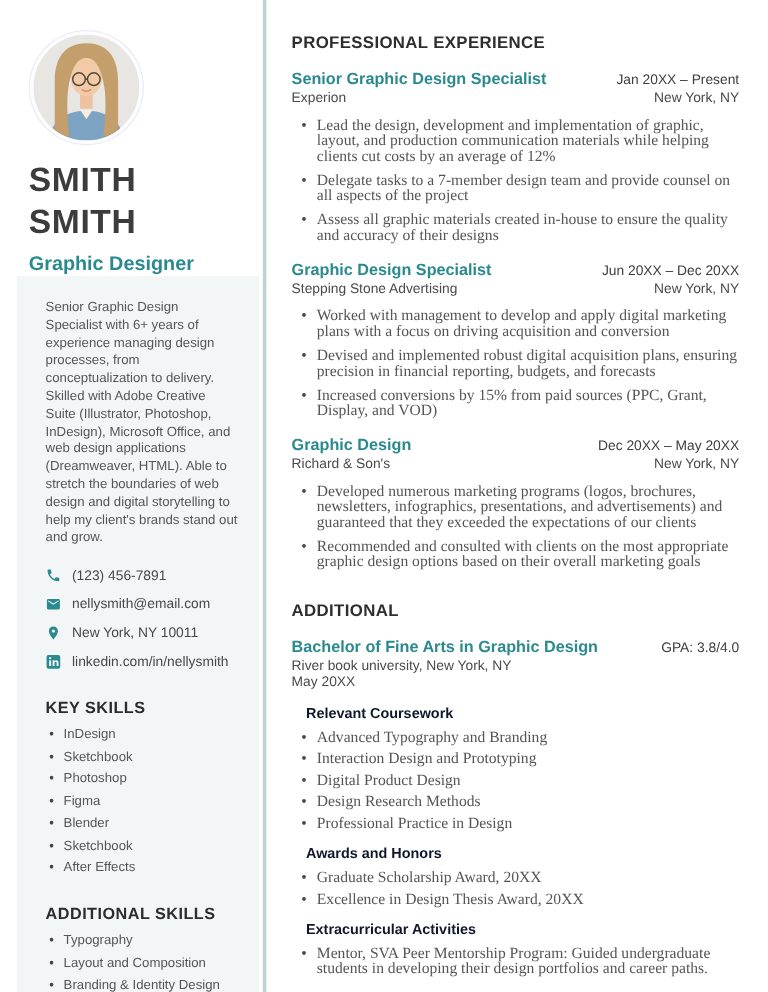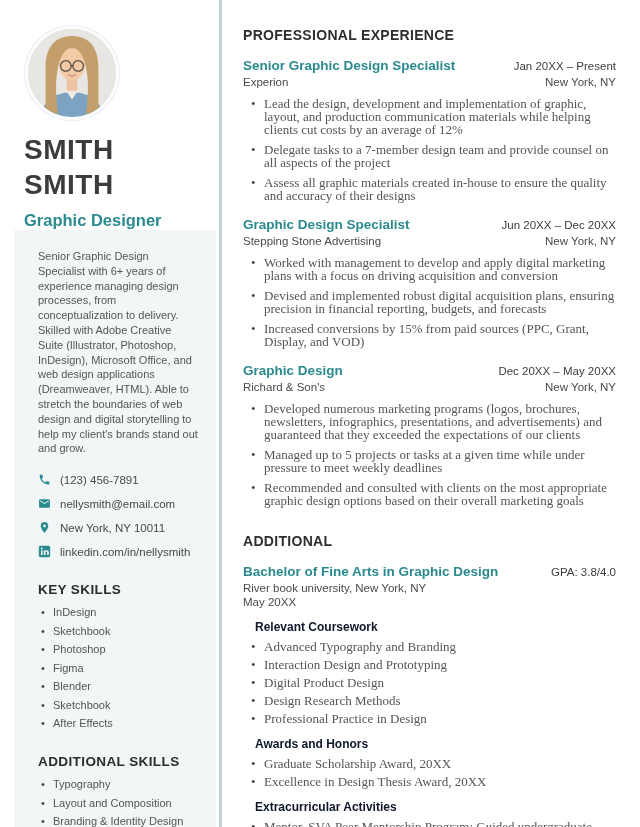--- a/index.html
+++ b/index.html
@@ -240,21 +240,20 @@
       <div class="row">
         <span class="job-title">Graphic Design</span>
         <span class="job-dates">Dec 20XX – May 20XX</span>
       </div>
       <div class="row job-sub">
         <span>Richard &amp; Son's</span>
         <span>New York, NY</span>
       </div>
       <ul class="bullets">
         <li>Developed numerous marketing programs (logos, brochures, newsletters, infographics, presentations, and advertisements) and guaranteed that they exceeded the expectations of our clients</li>
-        <li>Managed up to 5 projects or tasks at a given time while under pressure to meet weekly deadlines</li>
         <li>Recommended and consulted with clients on the most appropriate graphic design options based on their overall marketing goals</li>
       </ul>
     </section>
 
     <h2 class="section-heading edu">ADDITIONAL</h2>
 
     <section class="edu-block">
       <div class="row">
         <span class="degree-title">Bachelor of Fine Arts in Graphic Design</span>
         <span class="gpa">GPA: 3.8/4.0</span>

